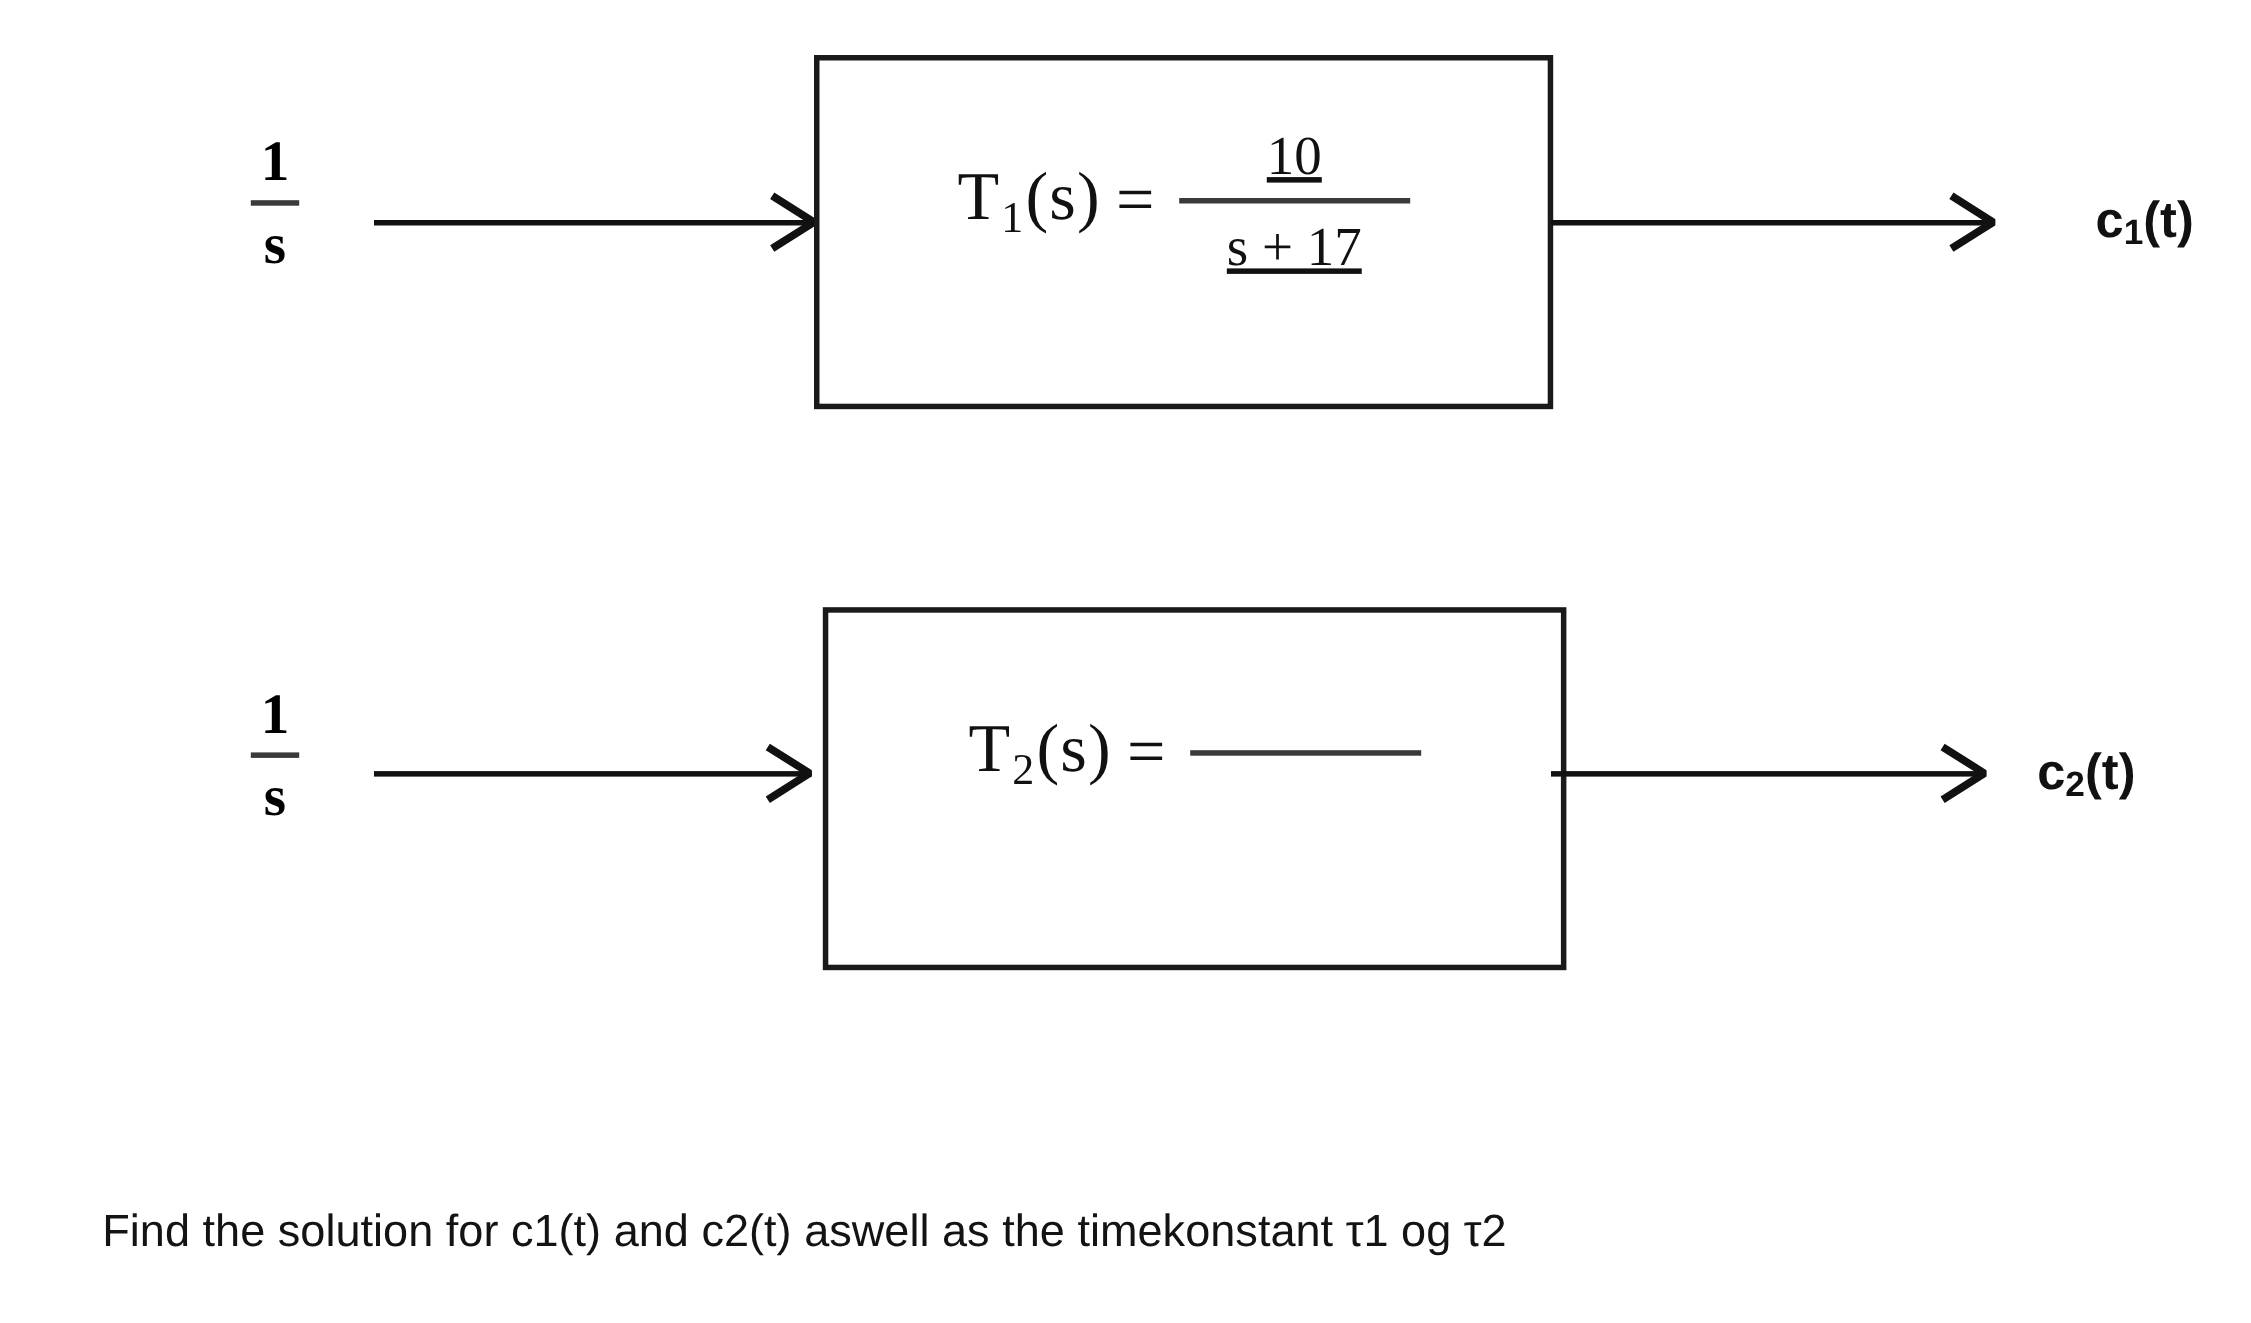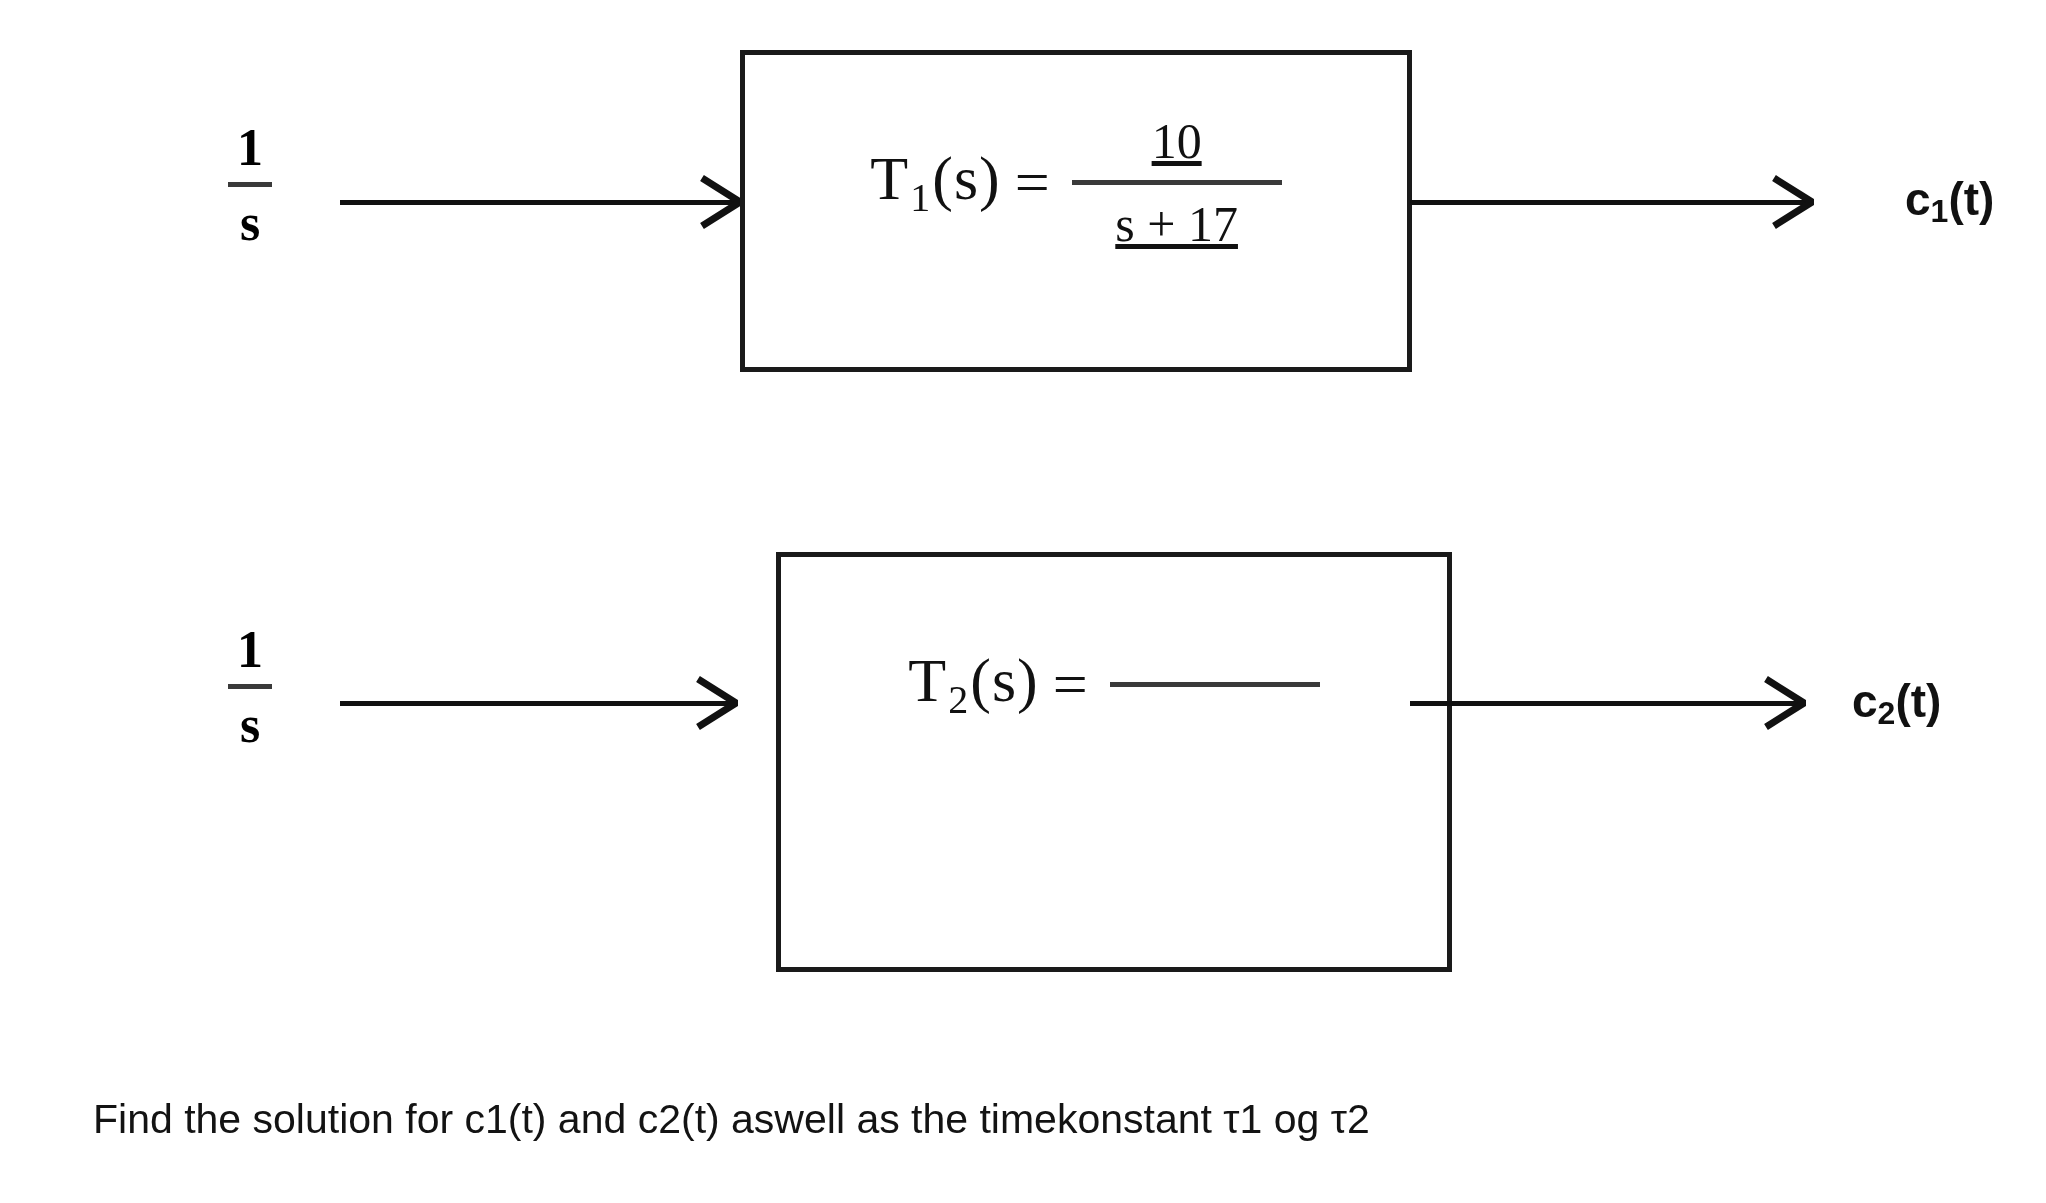--- a/index.html
+++ b/index.html
@@ -178,21 +178,21 @@
     <span class="den">s</span>
   </div>
 
   <div class="line" style="left:340px; top:701px; width:398px;"></div>
   <div class="arrowhead" style="left:694px; top:675px;">
     <svg viewBox="0 0 44 56" preserveAspectRatio="none">
       <polyline points="4,4 42,28 4,52" fill="none" stroke="#111111" stroke-width="7" stroke-linecap="butt" stroke-linejoin="miter"></polyline>
     </svg>
   </div>
 
-  <div class="tf-box" style="left:776px; top:552px; width:676px; height:420px;">
+  <div class="tf-box" style="left:748px; top:552px; width:676px; height:330px;">
     <div class="tf-expr" style="top:52px; height:150px;">
       <span class="tf-lhs"><span>T</span><span class="sub">2</span><span>(s)</span></span>
       <span class="tf-eq">=</span>
       <span class="tf-frac">
         <span class="bar"></span>
       </span>
     </div>
   </div>
 
   <div class="line" style="left:1410px; top:701px; width:390px;"></div>

